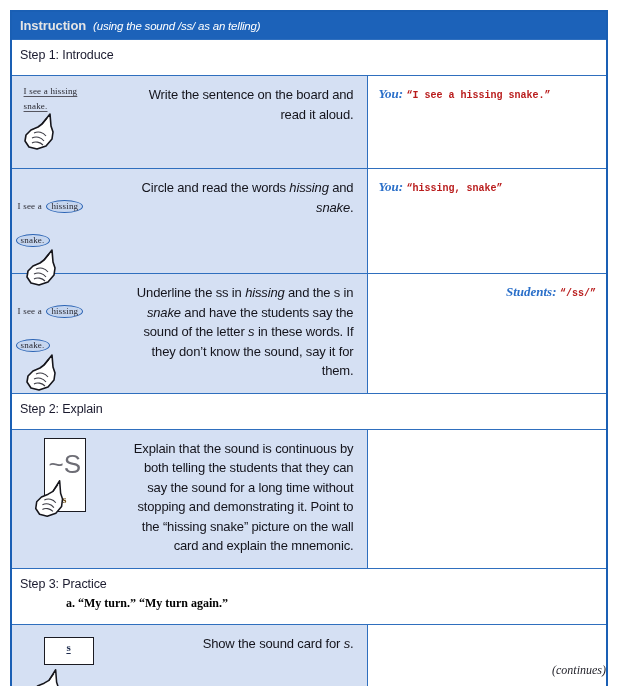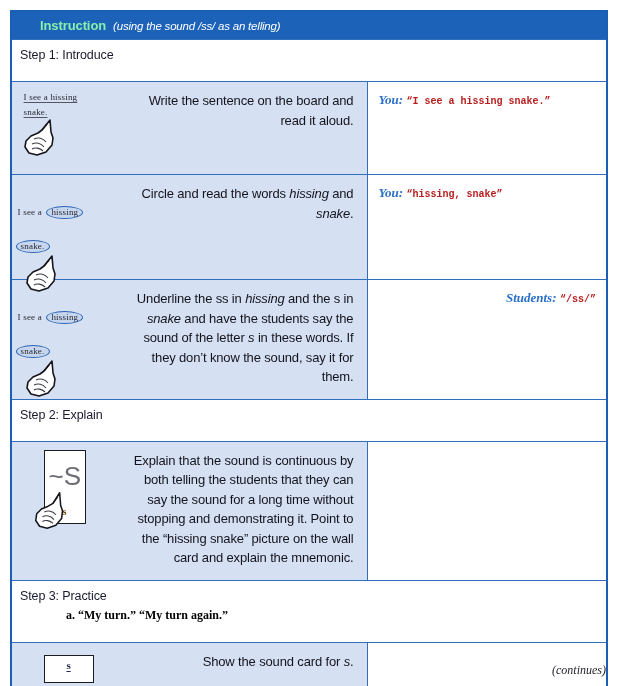--- a/index.html
+++ b/index.html
@@ -30,41 +30,40 @@
     box-sizing: border-box;
   }
 
   
   .hdr-row td {
     background: #1c62b9;
     padding: 4px 8px 5px 8px;
     border: 0;
   }
   .hdr-title {
-    color: #86efac;
+    color: #e5e5e5;
     font-weight: bold;
     font-size: 13px;
     letter-spacing: -0.1px;
-    margin-left: 20px;
   }
   .hdr-sub {
     color: #ffffff;
     font-style: italic;
     font-size: 11.5px;
     font-weight: normal;
     margin-left: 7px;
     letter-spacing: -0.2px;
   }
 
   
   .step-row td {
     background: #ffffff;
     border-top: 1.5px solid #2f6fbe;
     border-bottom: 1.5px solid #2f6fbe;
-    padding: 5px 8px 18px 8px;
+    padding: 5px 8px 12px 8px;
     margin-top: 8px;
   }
   .step-title {
     color: #1a1a2e;
     font-size: 12.5px;
     font-weight: normal;
     letter-spacing: -0.1px;
   }
   .step-sub {
     display: block;

